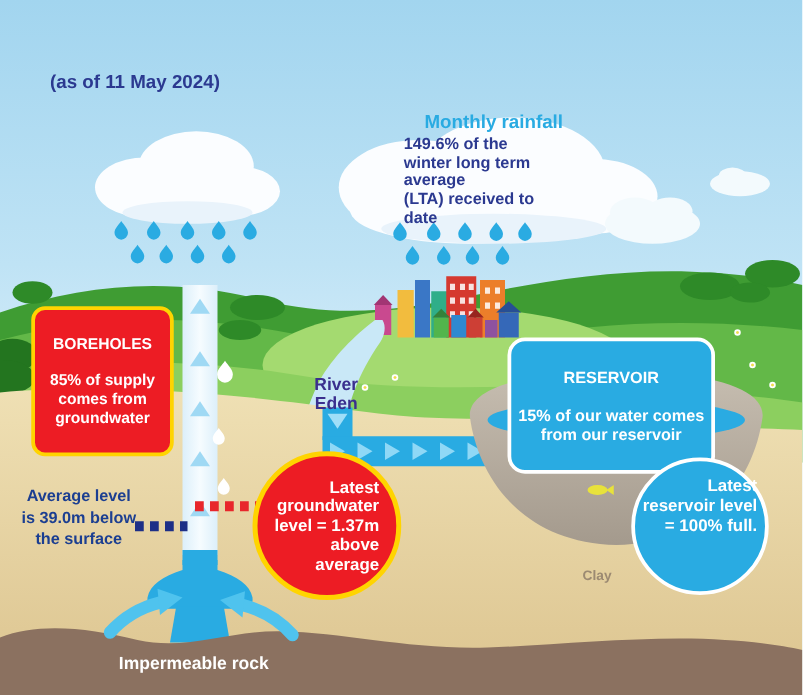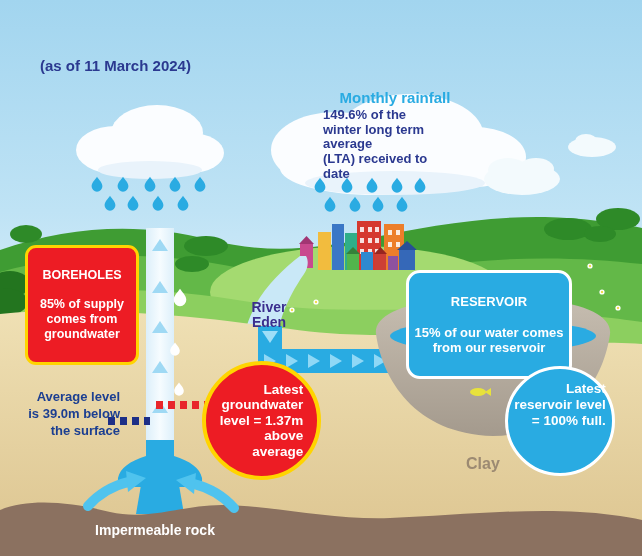--- a/index.html
+++ b/index.html
@@ -13,23 +13,23 @@
   .rain-label{left:315px;top:89px;width:160px;text-align:center;font-size:15px;color:#29abe2;}
   .rain-detail{left:323px;top:108px;width:145px;text-align:left;font-size:13px;line-height:14.7px;color:#2b3990;}
   .callout{border-radius:11px;text-align:center;color:#fff;}
   .boreholes{left:25px;top:245px;width:104px;padding:5px 2px;background:#ed1c24;border:3px solid #ffd400;font-size:12.5px;line-height:14.8px;}
   .reservoirbox{left:406px;top:243px;width:150px;padding:5px 5px;background:#29abe2;border:3px solid #fff;border-radius:14px;font-size:13px;line-height:15.5px;margin-top:27px;}
   .river-label{left:244px;top:300px;width:50px;text-align:center;font-size:14px;line-height:15px;color:#3b2f8e;}
   .badge{border-radius:50%;display:flex;align-items:center;justify-content:center;text-align:right;color:#fff;}
   .gw-badge{left:202px;top:361px;width:111px;height:111px;background:#ed1c24;border:4px solid #ffd400;font-size:13.5px;line-height:15.5px;}
   .res-badge{left:505px;top:366px;width:104px;height:104px;background:#29abe2;border:3px solid #fff;font-size:13.5px;line-height:16px;align-items:flex-start;padding-top:0;}
   .res-badge span{margin-top:12px;display:block;}
-  .avg-level{left:6px;top:388px;width:114px;text-align:right;font-size:13px;line-height:17px;color:#1b3e91;}
+  .avg-level{left:6px;top:388px;width:114px;text-align:center;font-size:13px;line-height:17px;color:#1b3e91;}
   .aquifers{left:30px;top:451px;width:120px;font-size:13px;line-height:15px;color:#2aa7dd;}
-  .clay{left:466px;top:455px;width:60px;font-size:16px;color:#9c8a72;}
+  .clay{left:466px;top:455px;width:60px;font-size:11px;color:#9c8a72;}
   .rock-label{left:88px;top:522px;width:134px;text-align:center;font-size:14px;color:#fff;}
 </style>
 </head>
 <body>
 
 <div class="stage">
 
   <svg class="scene" width="642" height="556" viewBox="0 0 642 556">
     <defs>
       <path id="drop" d="M0,-7 C2.2,-3.5 6,-0.5 6,3.5 A6,6.2 0 1 1 -6,3.5 C-6,-0.5 -2.2,-3.5 0,-7 Z"></path>
@@ -233,21 +233,21 @@
     <g>
       <path d="M88,506 Q104,488 128,482" stroke="#4fc3ee" stroke-width="10" fill="none" stroke-linecap="round"></path>
       <polygon points="146,478 126,471 128,492" fill="#4fc3ee"></polygon>
     </g>
     <g>
       <path d="M234,508 Q218,490 194,484" stroke="#4fc3ee" stroke-width="10" fill="none" stroke-linecap="round"></path>
       <polygon points="176,480 196,473 194,494" fill="#4fc3ee"></polygon>
     </g>
   </svg>
 
-  <div class="ov page-subtitle">(as of 11 March 2024)</div>
+  <div class="ov page-subtitle">(as of 11 May 2024)</div>
 
   <div class="ov rain-label">Monthly rainfall</div>
   <div class="ov rain-detail">149.6% of the
 winter long term
 average
 (LTA) received to
 date</div>
 
   <div class="ov callout boreholes">
     <div>BOREHOLES</div>

